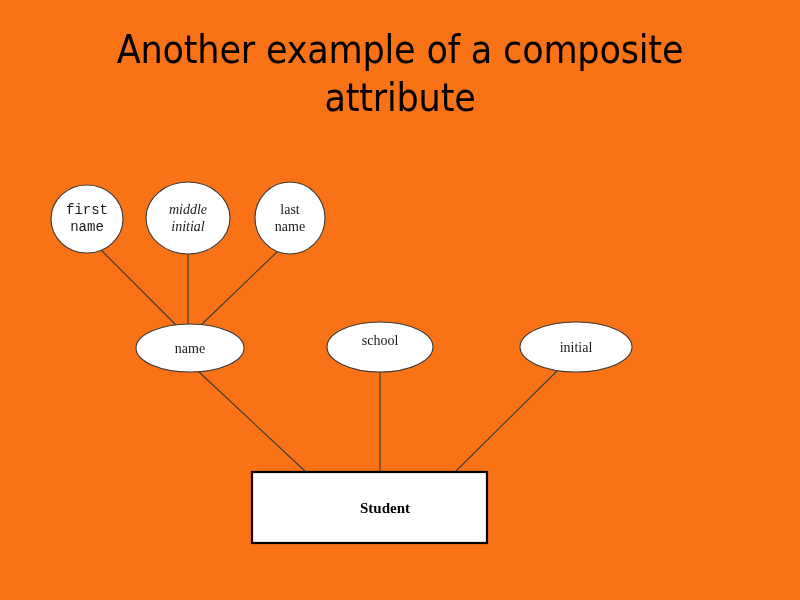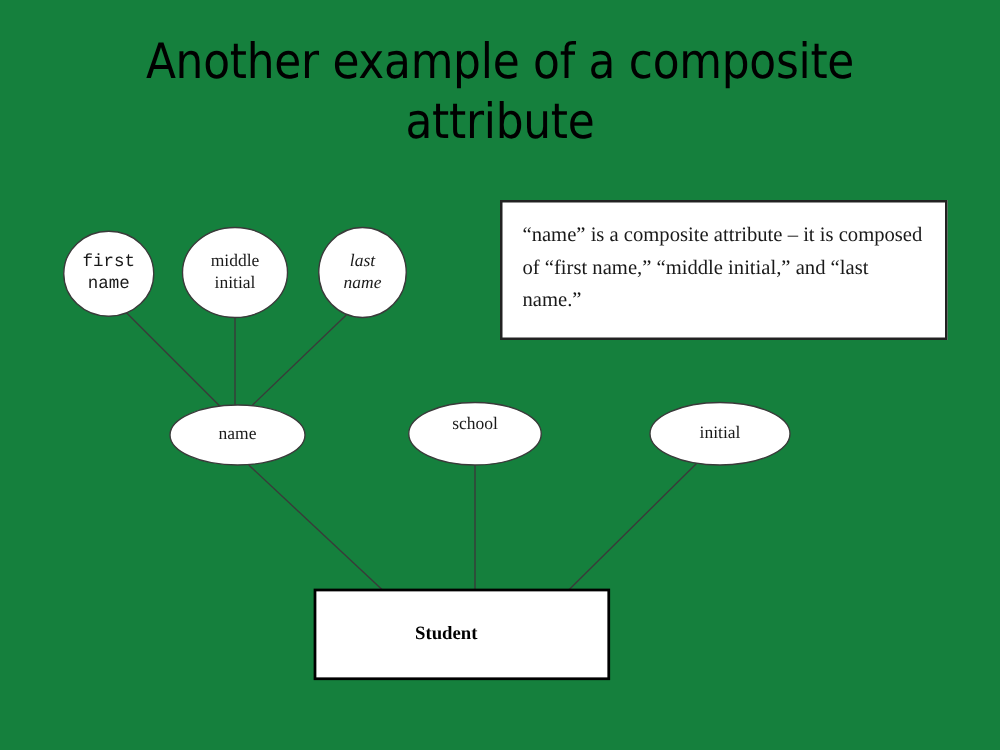--- a/index.html
+++ b/index.html
@@ -11,21 +11,21 @@
     width: 800px;
     height: 600px;
     background: #ffffff;
     font-family: "Liberation Sans", sans-serif;
     overflow: hidden;
   }
   #slide {
     position: relative;
     width: 800px;
     height: 600px;
-    background: #15803d;
+    background: #f97316;
   }
 
   
   #slide-title {
     position: absolute;
     left: 60px;
     top: 26px;
     width: 680px;
     text-align: center;
     font-family: "DejaVu Sans Condensed", "Liberation Sans", sans-serif;
@@ -124,26 +124,23 @@
     <ellipse class="node-ellipse" cx="290" cy="218" rx="35" ry="36"></ellipse>
     <ellipse class="node-ellipse" cx="190" cy="348" rx="54" ry="24"></ellipse>
     <ellipse class="node-ellipse" cx="380" cy="347" rx="53" ry="25"></ellipse>
     <ellipse class="node-ellipse" cx="576" cy="347" rx="56" ry="25"></ellipse>
 
     <rect class="node-rect" x="252" y="472" width="235" height="71"></rect>
   </svg>
 
   <div class="node-label" style="left:87px;  top:219px;font-family:Liberation Mono, monospace;">first
 name</div>
-  <div class="node-label" style="left:188px; top:218px;">middle
+  <div class="node-label" style="left:188px; top:218px;font-style:italic;">middle
 initial</div>
-  <div class="node-label" style="left:290px; top:218px;font-style:italic;">last
+  <div class="node-label" style="left:290px; top:218px;">last
 name</div>
   <div class="node-label" style="left:190px; top:348px;">name</div>
   <div class="node-label" style="left:380px; top:340px;">school</div>
   <div class="node-label" style="left:576px; top:347px;">initial</div>
-  <div class="node-label entity" style="left:357px; top:508px;">Student</div>
+  <div class="node-label entity" style="left:385px; top:508px;">Student</div>
 
-  <div id="note-box">
-    <div id="note-text">“name” is a composite attribute – it is composed of “first name,” “middle initial,” and “last name.”</div>
-  </div>
 
 </div>
 
 </body></html>

